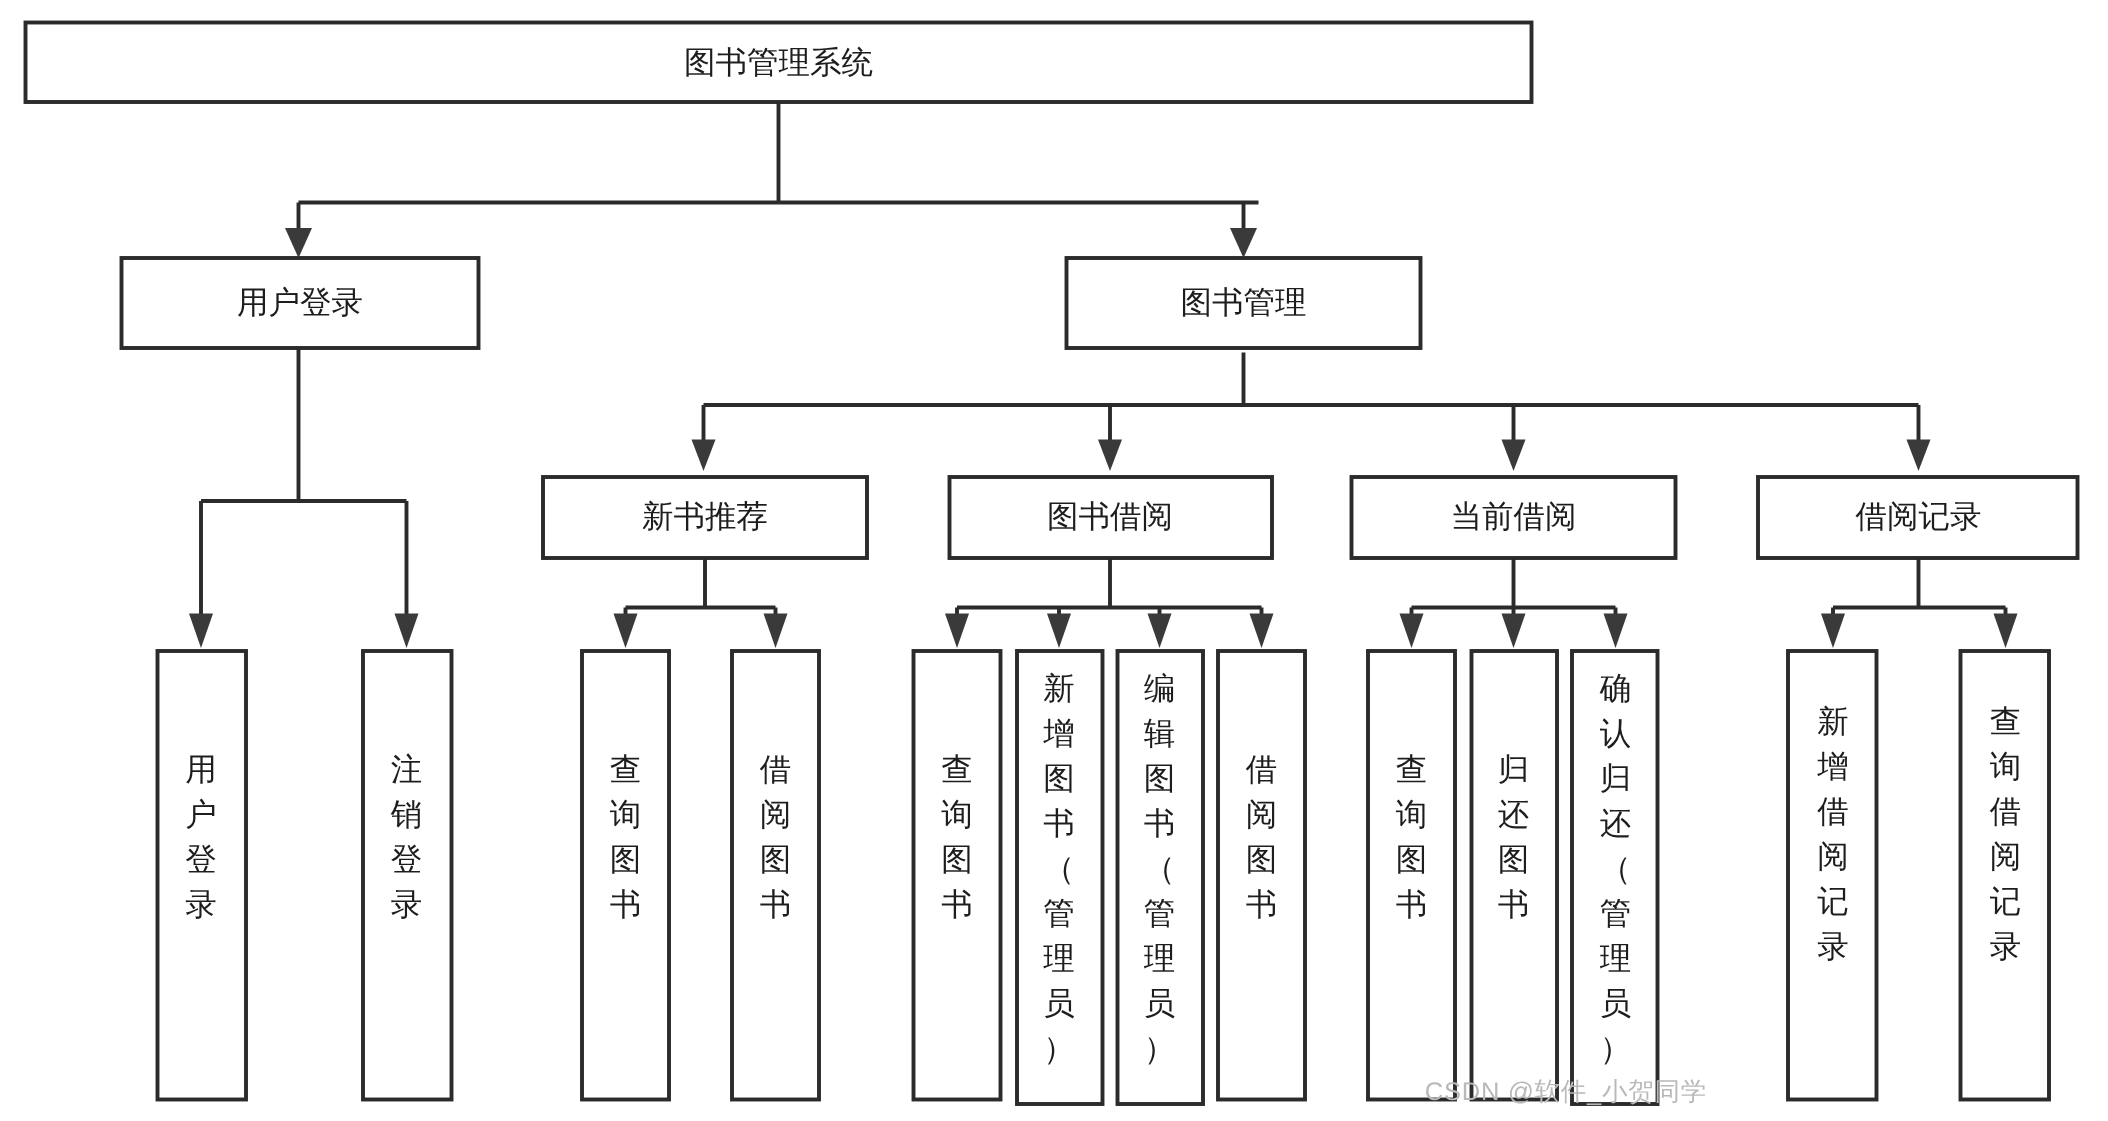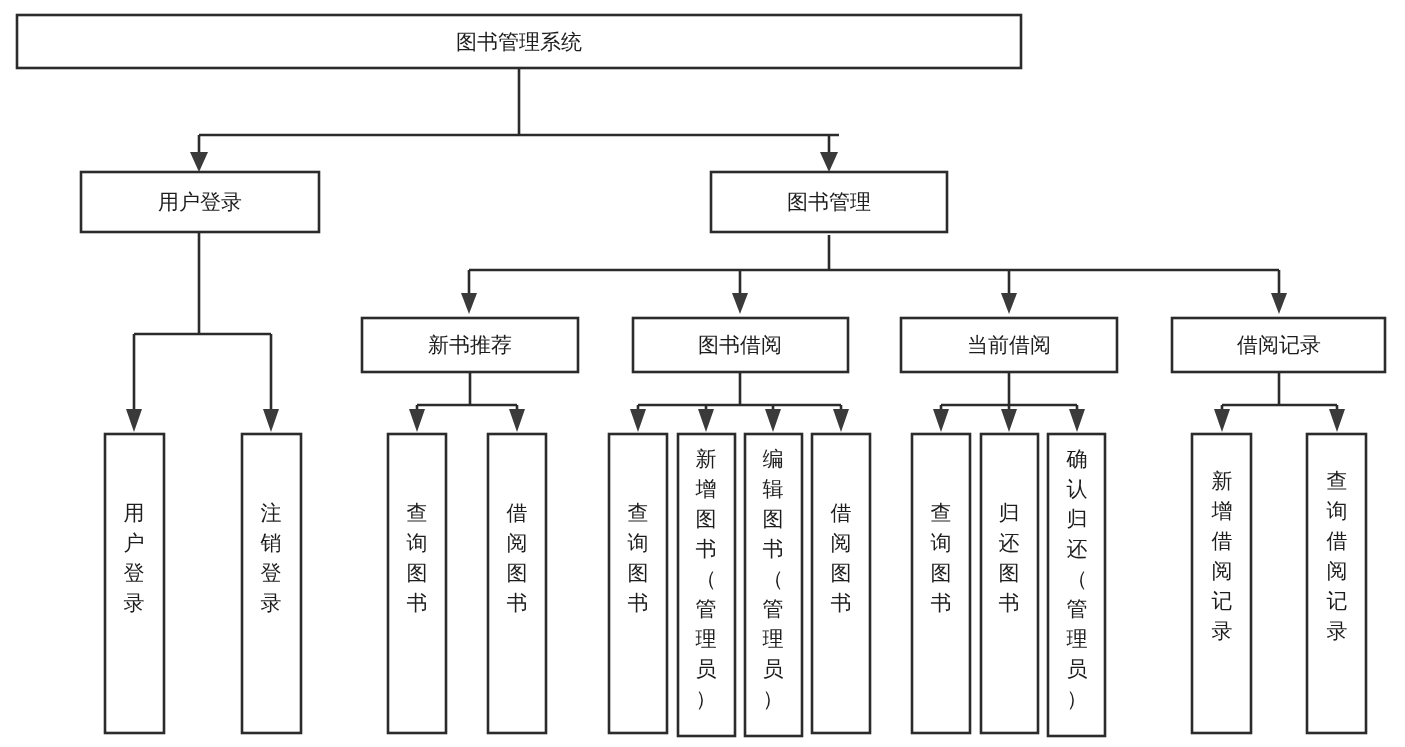--- a/index.html
+++ b/index.html
@@ -239,13 +239,14 @@
       <text class="vlabel" x="1222" y="488"><tspan x="1222" y="488">新</tspan><tspan x="1222" y="518">增</tspan><tspan x="1222" y="548">借</tspan><tspan x="1222" y="578">阅</tspan><tspan x="1222" y="608">记</tspan><tspan x="1222" y="638">录</tspan></text>
     </g>
 
     <g>
       <rect class="nodebox" x="1307" y="434" width="59" height="299"></rect>
       <text class="vlabel" x="1337" y="488"><tspan x="1337" y="488">查</tspan><tspan x="1337" y="518">询</tspan><tspan x="1337" y="548">借</tspan><tspan x="1337" y="578">阅</tspan><tspan x="1337" y="608">记</tspan><tspan x="1337" y="638">录</tspan></text>
     </g>
 
   </svg>
 
+  <div class="watermark">CSDN @软件_小贺同学</div>
 </div>
 
 </body></html>

